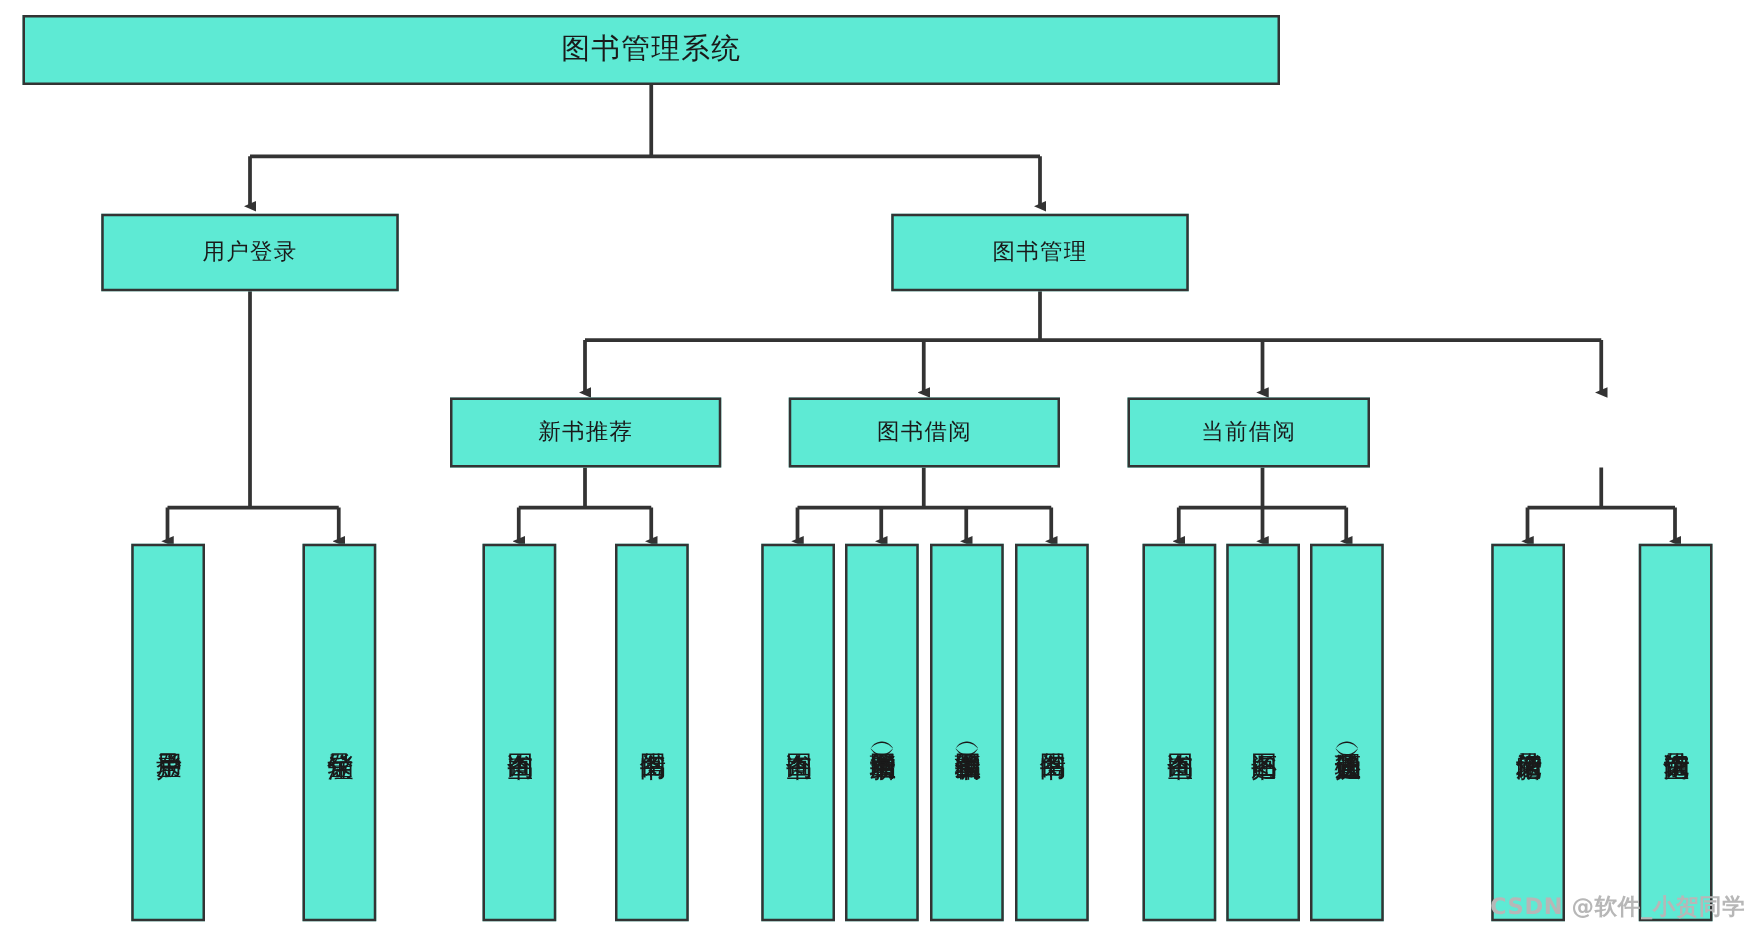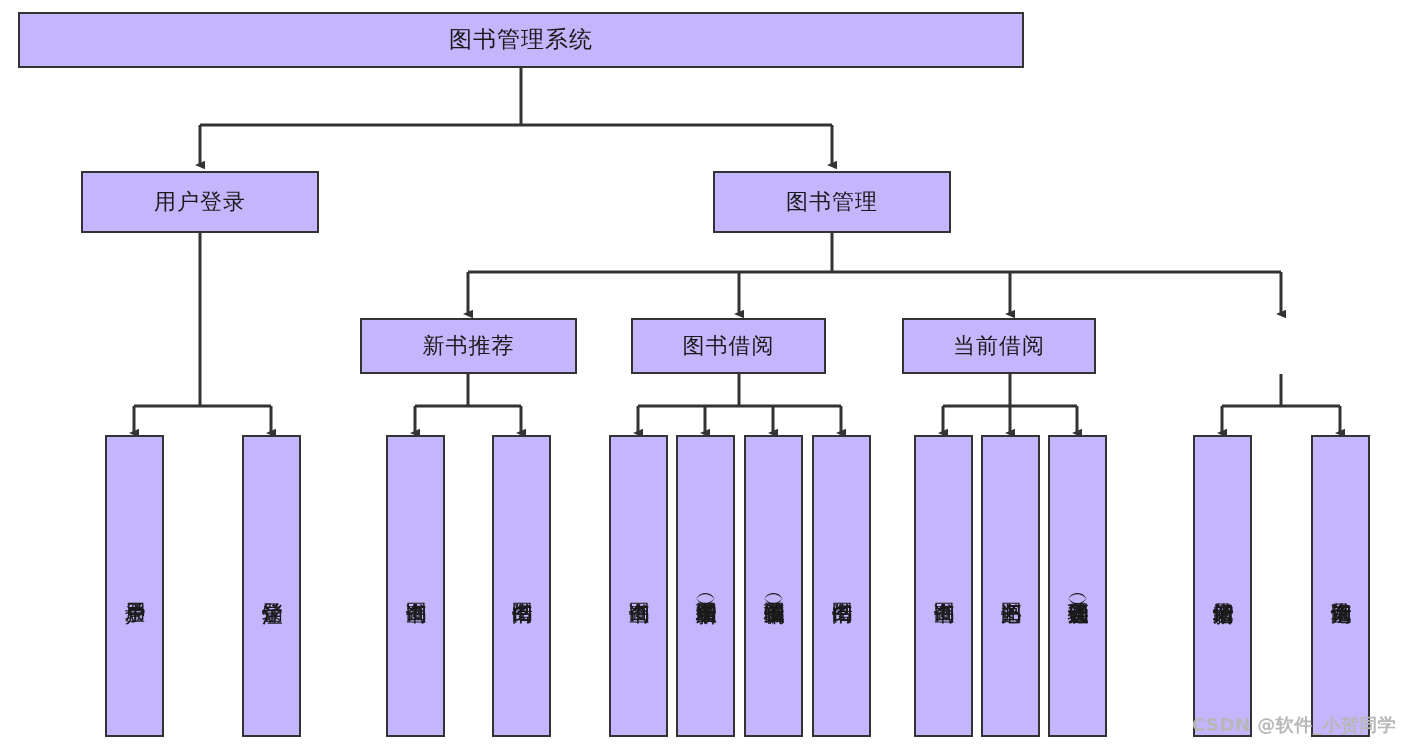--- a/index.html
+++ b/index.html
@@ -22,29 +22,29 @@
     position: absolute;
     left: 0;
     top: 0;
     width: 1405px;
     height: 747px;
     pointer-events: none;
   }
   .node {
     position: absolute;
     box-sizing: border-box;
-    background: #c4b5fd;
+    background: #5eead4;
     border: 2px solid #333333;
     display: flex;
     align-items: center;
     justify-content: center;
     color: #1a1a1a;
   }
   .node.horizontal {
-    font-size: 22px;
+    font-size: 18px;
     line-height: 1.2;
     letter-spacing: 1px;
     white-space: nowrap;
   }
   .node.vertical {
     font-size: 21px;
     line-height: 1.32;
     letter-spacing: 0px;
     writing-mode: vertical-rl;
     text-orientation: upright;
@@ -130,21 +130,21 @@
   </svg>
 
   <div class="node horizontal" id="title-node" style="left:18px; top:12px; width:1006px; height:56px;">图书管理系统</div>
 
   <div class="node horizontal" style="left:81px; top:171px; width:238px; height:62px;">用户登录</div>
 
   <div class="node horizontal" style="left:713px; top:171px; width:238px; height:62px;">图书管理</div>
 
   <div class="node horizontal" style="left:360px; top:318px; width:217px; height:56px;">新书推荐</div>
 
-  <div class="node horizontal" style="left:631px; top:318px; width:195px; height:56px;text-align:center;">图书借阅</div>
+  <div class="node horizontal" style="left:631px; top:318px; width:217px; height:56px;text-align:center;">图书借阅</div>
 
   <div class="node horizontal" style="left:902px; top:318px; width:194px; height:56px;">当前借阅</div>
 
 
   <div class="node vertical" style="left:105px; top:435px; width:59px; height:302px;">
     <span class="vlabel">用户登录</span>
   </div>
 
   <div class="node vertical" style="left:242px; top:435px; width:59px; height:302px;">
     <span class="vlabel">注销登录</span>

